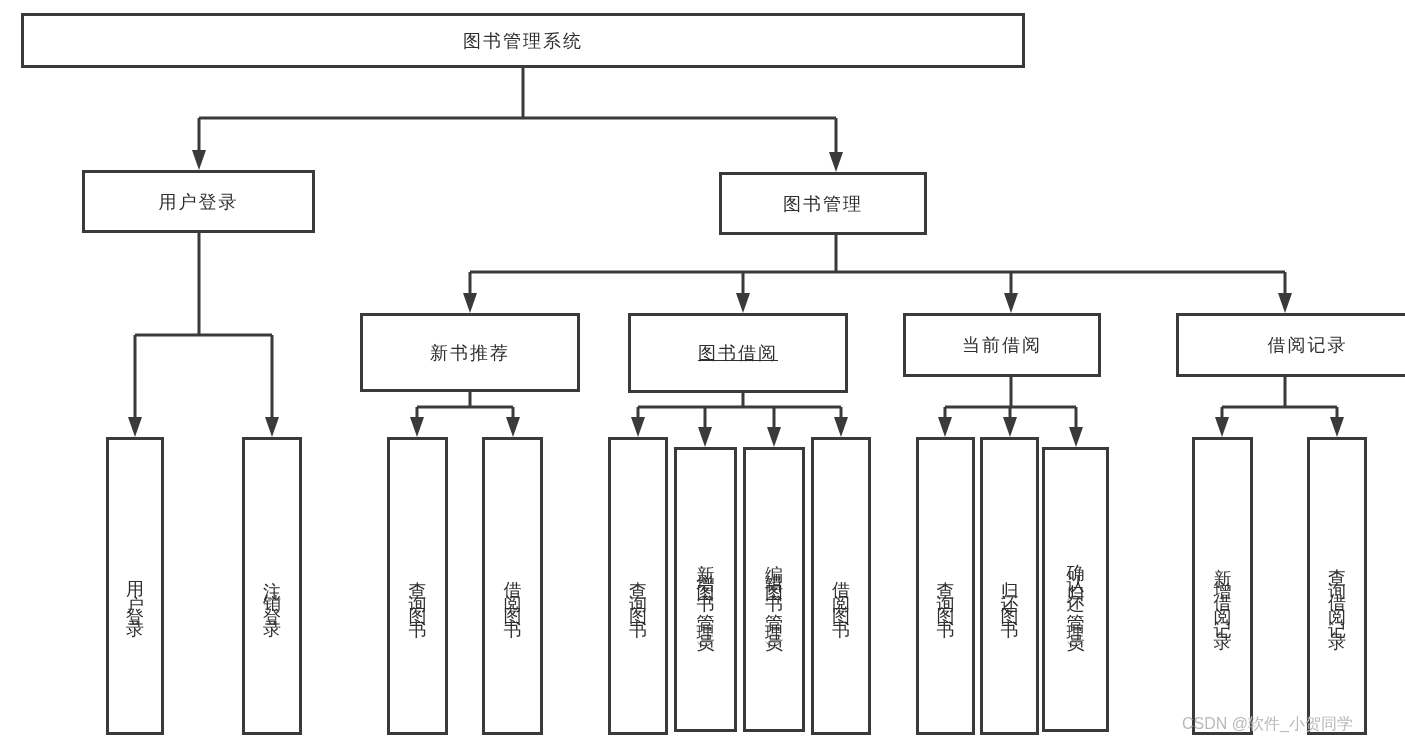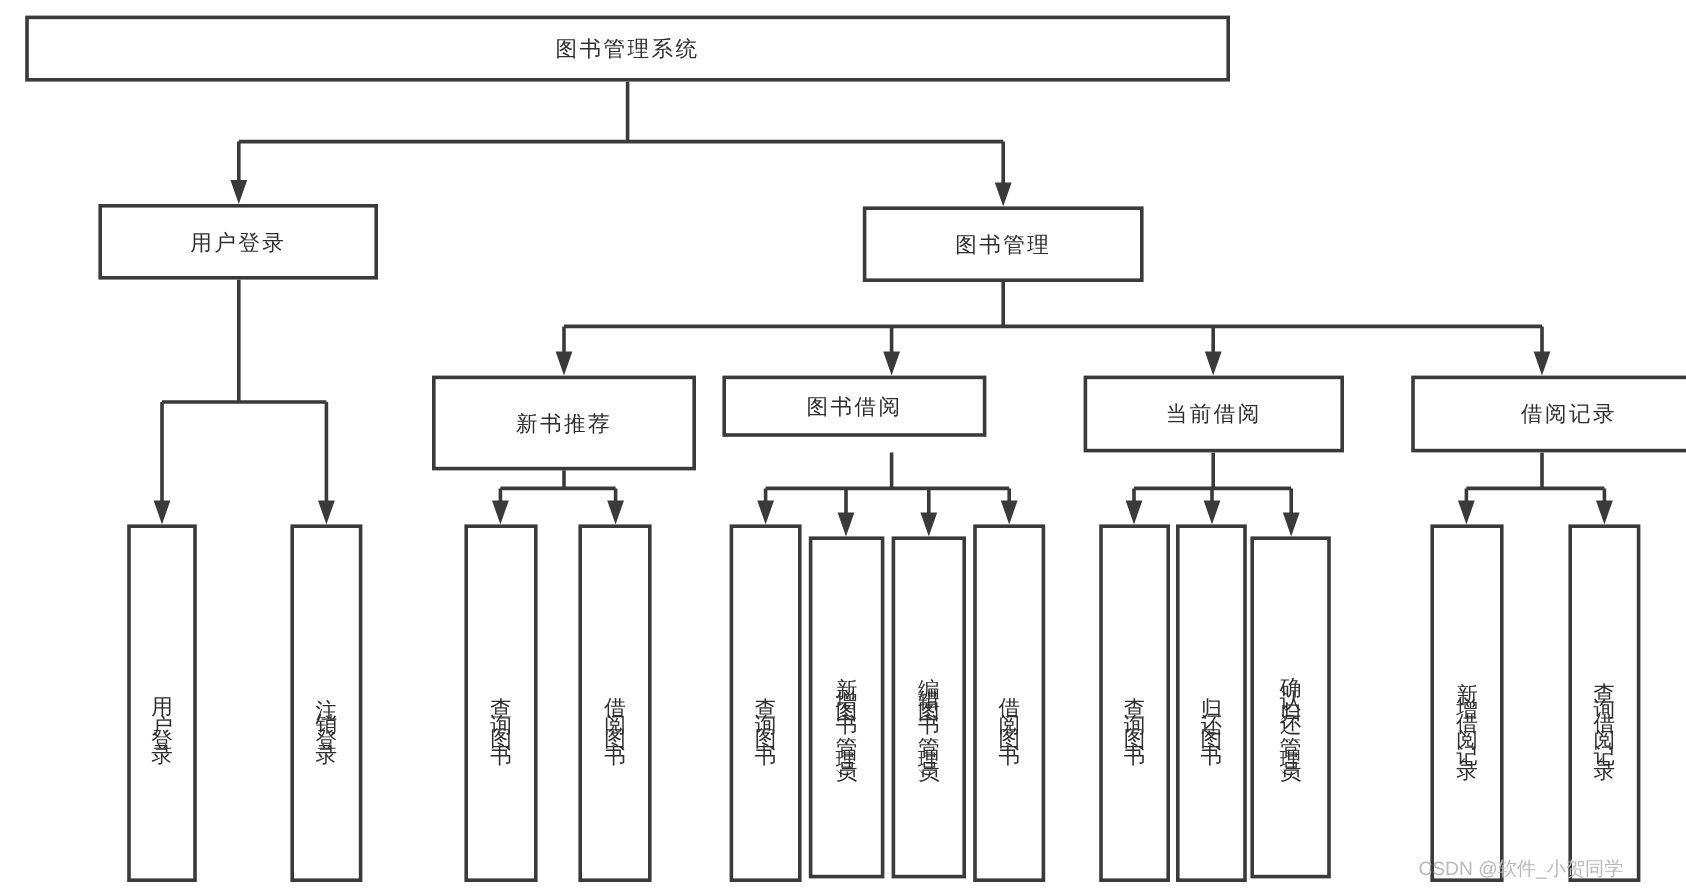--- a/index.html
+++ b/index.html
@@ -86,31 +86,31 @@
     </g>
   </svg>
 
   <div class="box hbox" style="left:21px;top:13px;width:1004px;height:55px;">
     <span>图书管理系统</span>
   </div>
 
   <div class="box hbox" style="left:82px;top:170px;width:233px;height:63px;">
     <span>用户登录</span>
   </div>
-  <div class="box hbox" style="left:719px;top:172px;width:234px;height:63px;">
+  <div class="box hbox" style="left:719px;top:172px;width:208px;height:63px;">
     <span>图书管理</span>
   </div>
 
   <div class="box hbox" style="left:360px;top:313px;width:220px;height:79px;">
     <span>新书推荐</span>
   </div>
-  <div class="box hbox" style="left:602px;top:313px;width:220px;height:51px;">
+  <div class="box hbox" style="left:628px;top:313px;width:220px;height:80px;text-decoration:underline;">
     <span>图书借阅</span>
   </div>
-  <div class="box hbox" style="left:903px;top:313px;width:217px;height:64px;">
+  <div class="box hbox" style="left:903px;top:313px;width:198px;height:64px;">
     <span>当前借阅</span>
   </div>
   <div class="box hbox" style="left:1176px;top:313px;width:263px;height:64px;">
     <span>借阅记录</span>
   </div>
 
   <div class="box" style="left:106px;top:437px;width:58px;height:298px;">
     <span class="vtext">用户登录</span>
   </div>
   <div class="box" style="left:242px;top:437px;width:60px;height:298px;">

